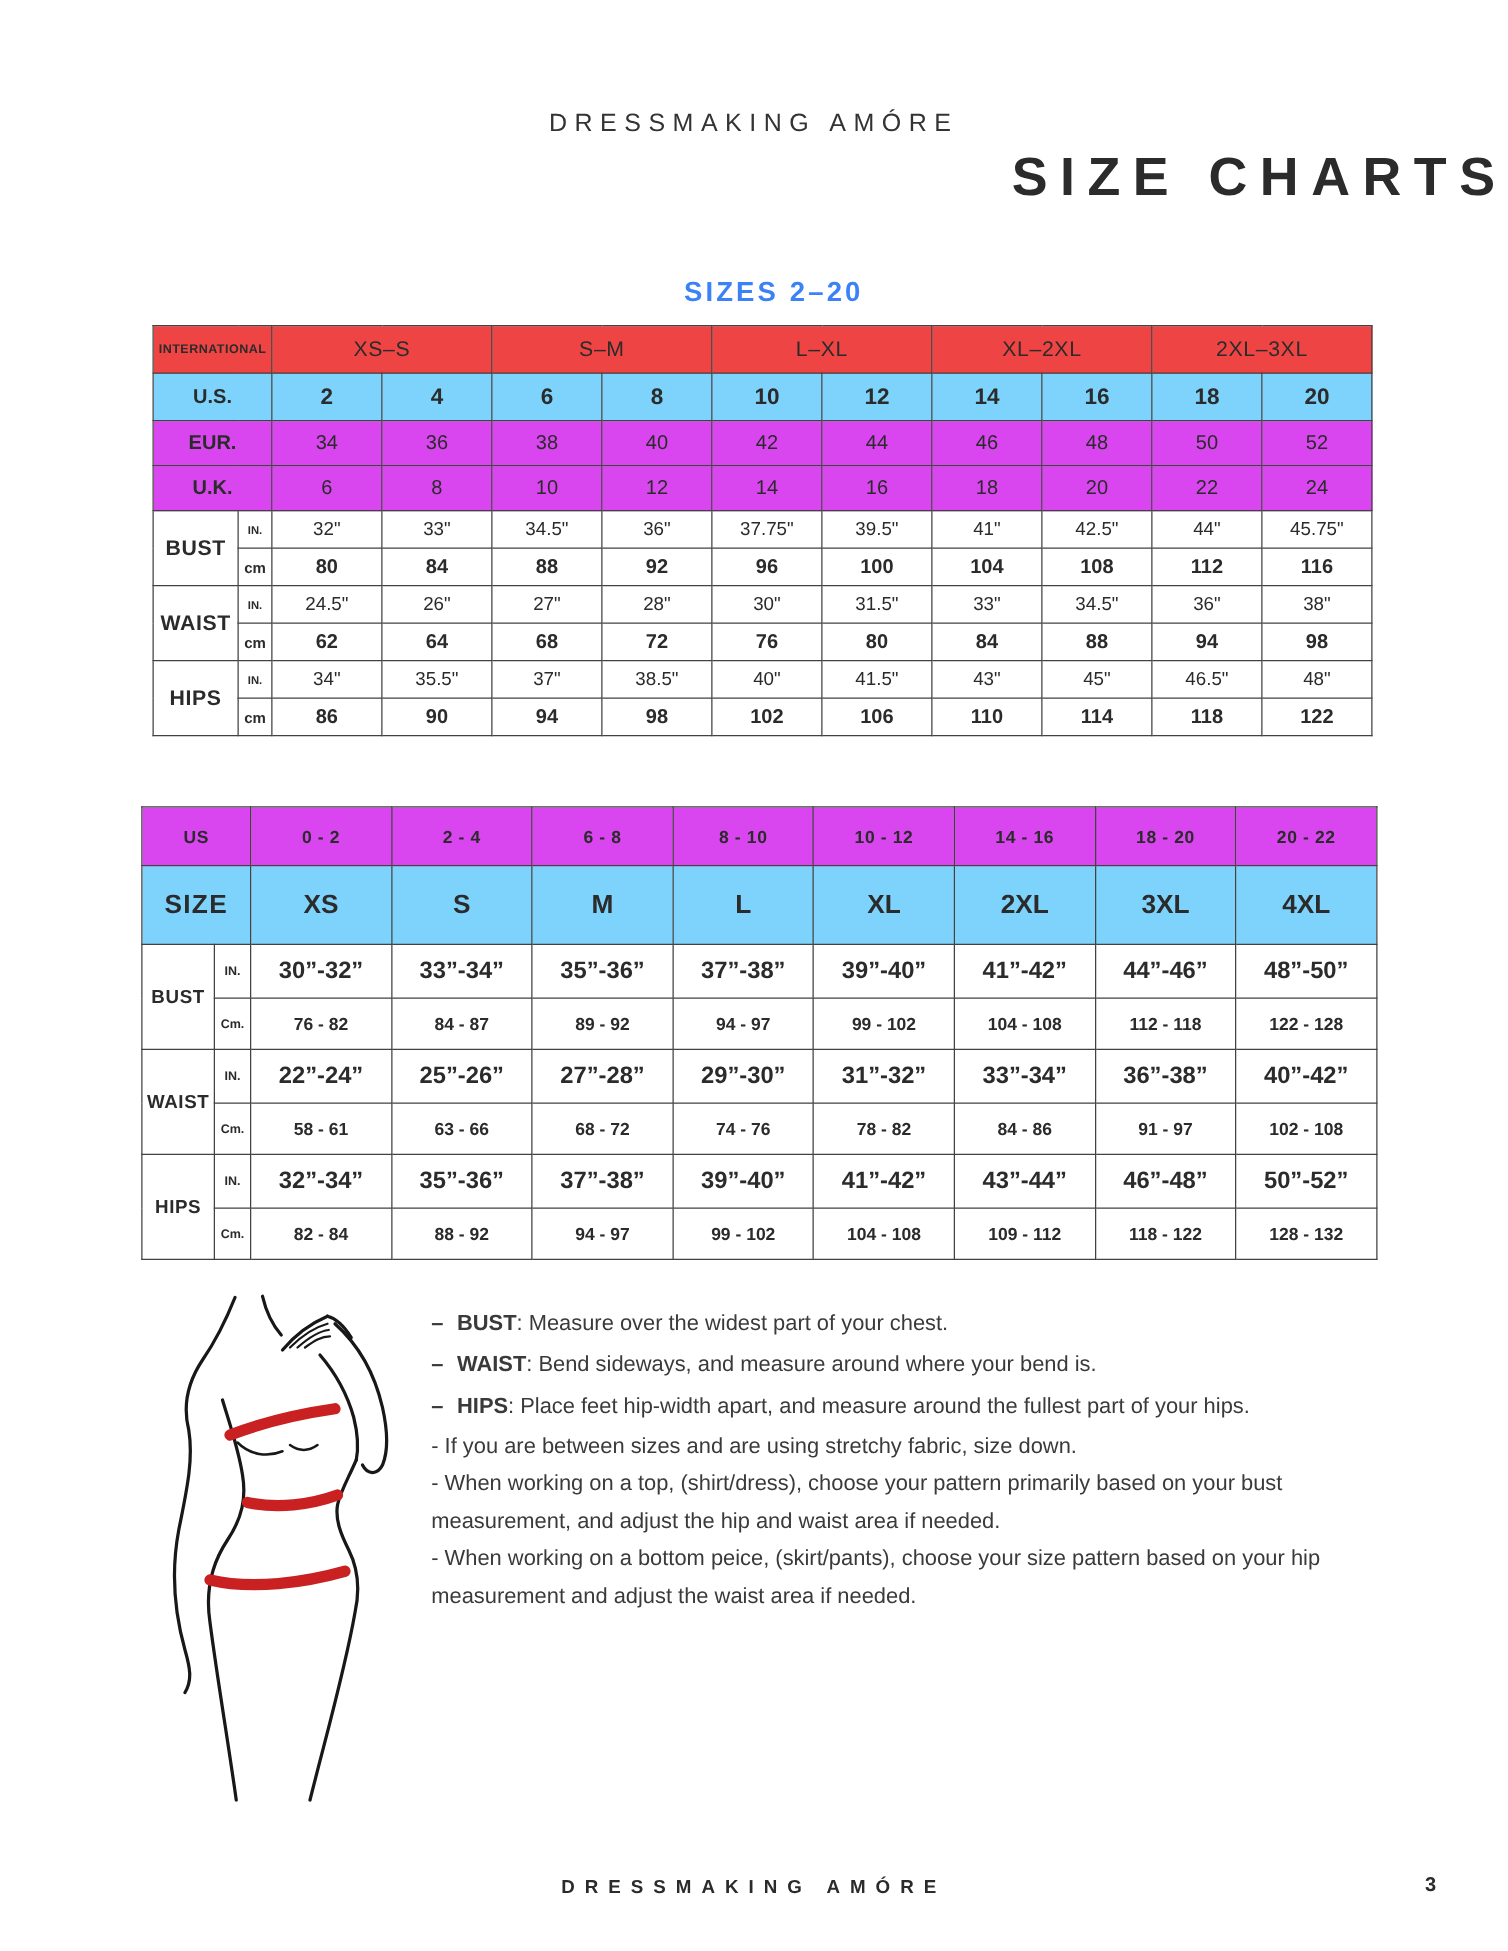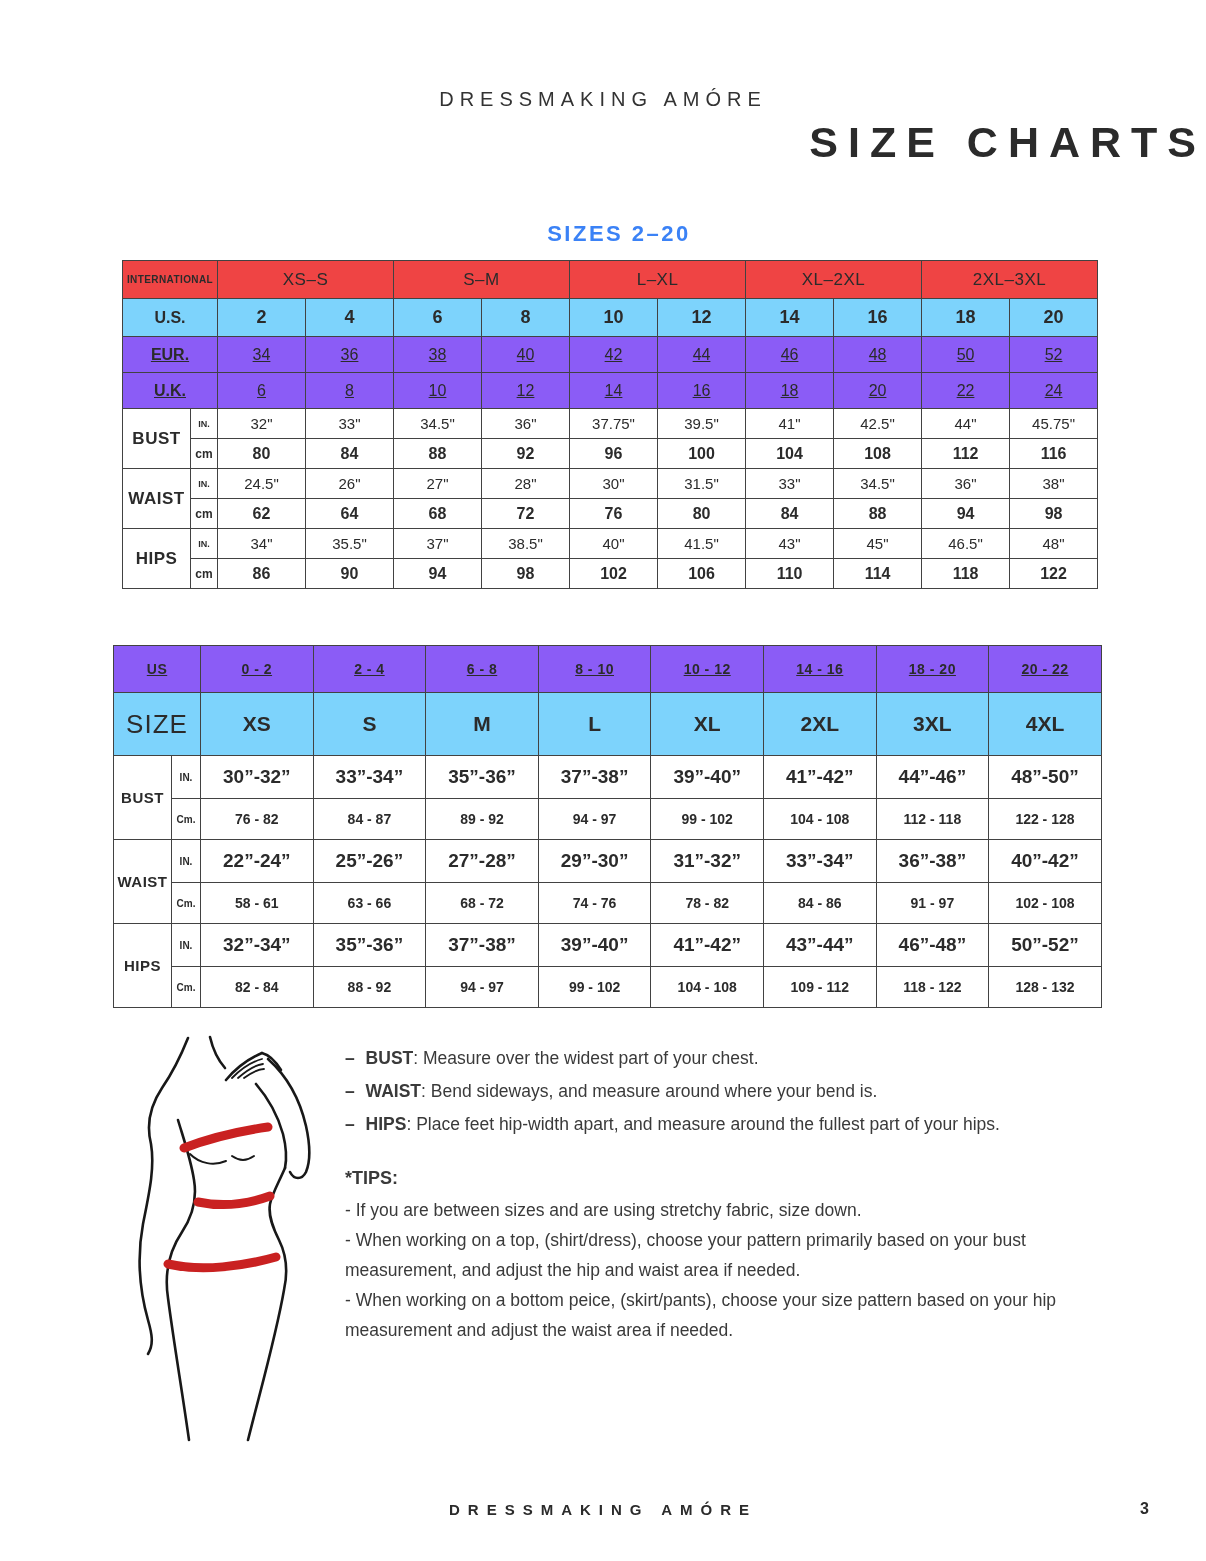--- a/index.html
+++ b/index.html
@@ -19,40 +19,40 @@
   table { border-collapse:collapse; table-layout:fixed; position:absolute; background:#fff; }
   td { border:1px solid #424242; text-align:center; vertical-align:middle; padding:0; color:#2b2b2b; }
 
   .t1 { left:122px; top:260px; width:975px; }
   .t1 tr.r-intl { height:38px; }
   .t1 tr.r-us   { height:38px; }
   .t1 tr.r-eur  { height:36px; }
   .t1 tr.r-uk   { height:36px; }
   .t1 tr.r-m    { height:30px; }
   .bg-gray  { background:#ef4444; }
-  .bg-gray2 { background:#8b5cf6;text-decoration:underline; }
+  .bg-gray2 { background:#d946ef; }
   .bg-pink  { background:#7dd3fc; }
   .t1 .intl   { font-size:10px; font-weight:700; letter-spacing:.4px; }
   .t1 .group  { font-size:17px; font-weight:400; letter-spacing:.5px; }
   .t1 .rlabel { font-size:16px; font-weight:700; }
   .t1 .us-cell{ font-size:18px; font-weight:700; }
   .t1 .plain  { font-size:16px; font-weight:400; }
   .t1 .mlabel { font-size:17px; font-weight:700; letter-spacing:.5px; }
   .t1 .unit-in{ font-size:9px;  font-weight:700; }
   .t1 .unit-cm{ font-size:12px; font-weight:700; }
   .t1 .val-in { font-size:15px; font-weight:400; }
   .t1 .val-cm { font-size:16px; font-weight:700; }
 
   .t2 { left:113px; top:645px; width:988px; }
   .t2 tr.r-ush  { height:47px; }
   .t2 tr.r-size { height:63px; }
   .t2 tr.r-in   { height:43px; }
   .t2 tr.r-cm   { height:41px; }
   .t2 .us-h     { font-size:14px; font-weight:700; letter-spacing:.5px; }
-  .t2 .size-label { font-size:26px; font-weight:400; letter-spacing:1px; }
+  .t2 .size-label { font-size:21px; font-weight:700; letter-spacing:1px; }
   .t2 .size-val { font-size:21px; font-weight:700; }
   .t2 .mlabel   { font-size:15px; font-weight:700; letter-spacing:.5px; }
   .t2 .unit     { font-size:10px; font-weight:700; }
   .t2 .val-in   { font-size:19px; font-weight:700; }
   .t2 .val-cm   { font-size:14px; font-weight:700; }
 
   .figure { position:absolute; left:118px; top:1032px; width:222px; height:420px; }
 
   .info { position:absolute; left:345px; top:1042px; width:770px; color:#3a3a3a; }
   .info-h { font-size:19px; font-weight:700; color:#333; margin-bottom:10px; }
@@ -353,21 +353,20 @@
       <path d="M50 232 C84 240 126 234 158 225"></path>
     </g>
   </svg>
 
   <div class="info">
     <div id="bullets">
         <div class="bullet"><span class="b-dash">–</span> <span class="b-term">BUST</span><span>: Measure over the widest part of your chest.</span></div>
         <div class="bullet"><span class="b-dash">–</span> <span class="b-term">WAIST</span><span>: Bend sideways, and measure around where your bend is.</span></div>
         <div class="bullet"><span class="b-dash">–</span> <span class="b-term">HIPS</span><span>: Place feet hip-width apart, and measure around the fullest part of your hips.</span></div>
       </div>
-    <div class="tips-h">*TIPS:</div>
     <div id="tips" class="tips">
         <div class="tip">- If you are between sizes and are using stretchy fabric, size down.</div>
         <div class="tip">- When working on a top, (shirt/dress), choose your pattern primarily based on your bust measurement, and adjust the hip and waist area if needed.</div>
         <div class="tip">- When working on a bottom peice, (skirt/pants), choose your size pattern based on your hip measurement and adjust the waist area if needed.</div>
       </div>
   </div>
 
   <div class="footer-brand">DRESSMAKING AMÓRE</div>
   <div class="page-num">3</div>
 

